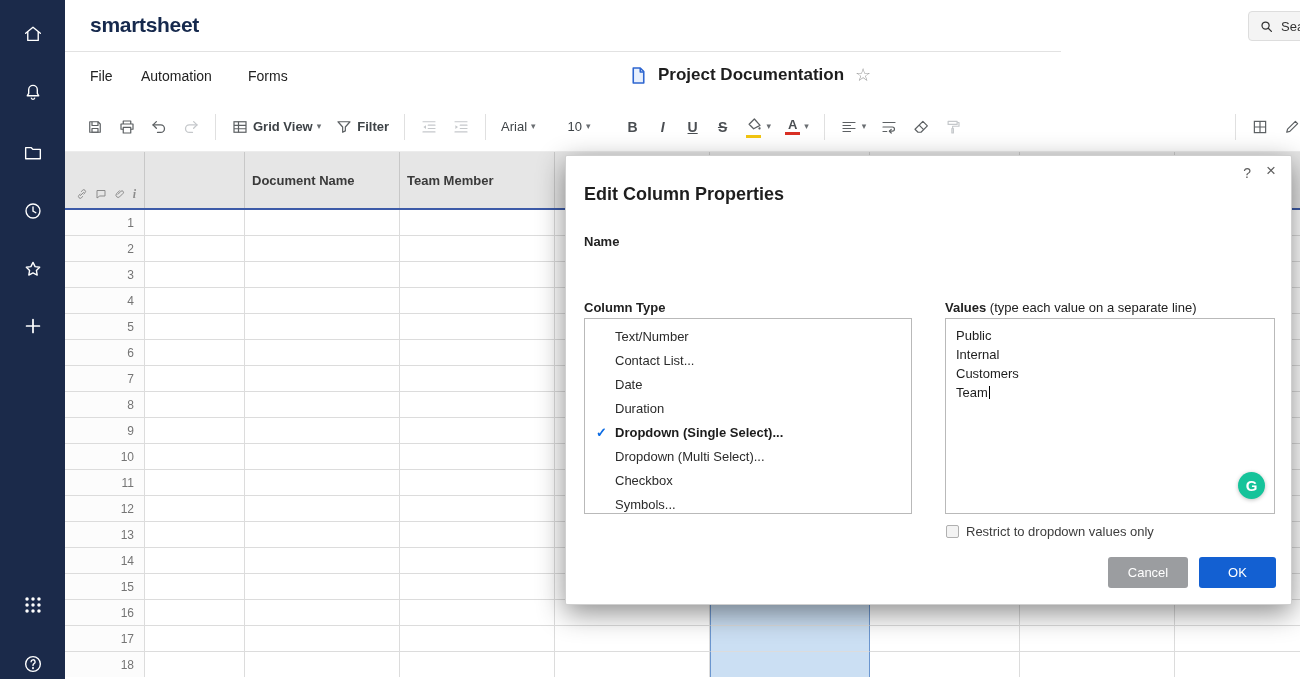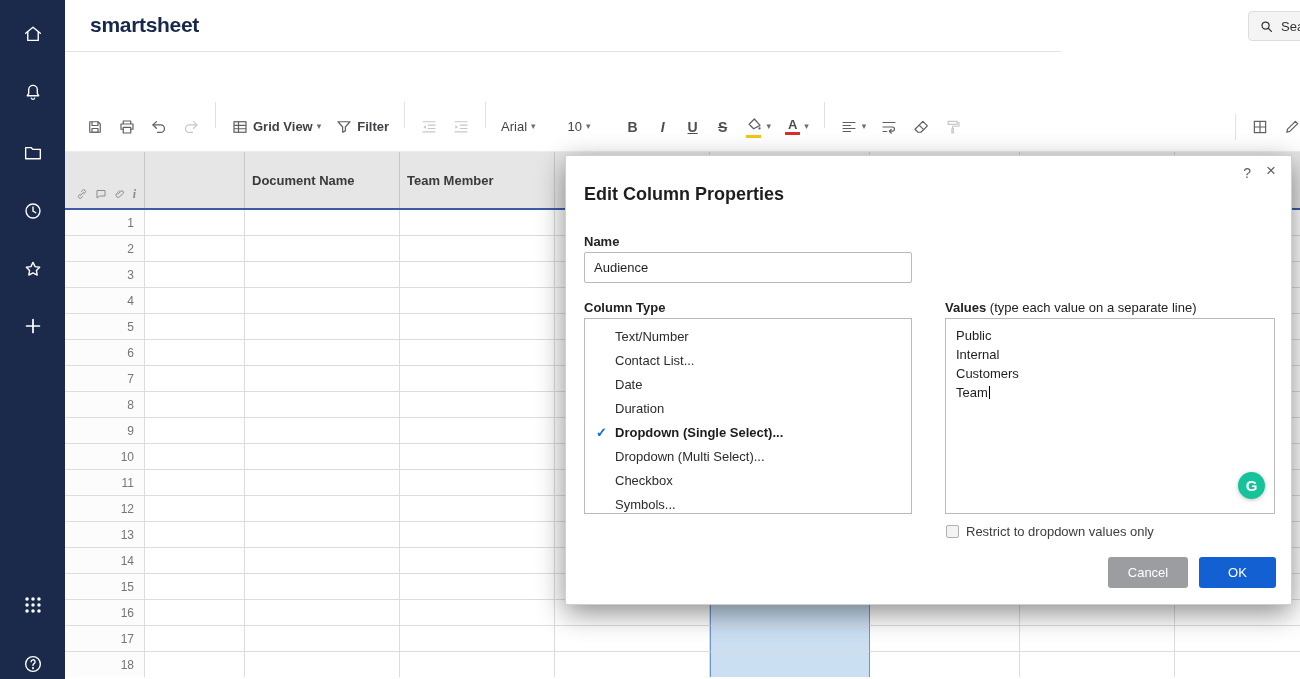--- a/index.html
+++ b/index.html
@@ -20,21 +20,21 @@
 
   
   .menubar{position:absolute;left:65px;top:52px;width:1235px;height:50px;background:#fff;z-index:5}
   .menu-item{position:absolute;top:16px;font-size:14px;color:#222;cursor:pointer}
   .doc-title{position:absolute;left:563px;top:12px;display:flex;align-items:center;gap:9px}
   .doc-title svg{width:21px;height:21px}
   .doc-title h1{font-size:17px;font-weight:bold;color:#1e1e1e;white-space:nowrap}
   .fav-star{font-size:18px;color:#9a9a9a;cursor:pointer;margin-left:2px}
 
   
-  .toolbar{position:absolute;left:65px;top:102px;width:1235px;height:50px;background:#fff;border-bottom:1px solid #ececec;display:flex;padding:0 6px 0 14px;z-index:5}
+  .toolbar{position:absolute;left:65px;top:102px;width:1235px;height:50px;background:#fff;border-bottom:1px solid #ececec;display:flex;align-items:center;padding:0 6px 0 14px;z-index:5}
   .tbtn{display:flex;align-items:center;gap:4px;background:none;border:none;color:#5c6063;font-size:13px;padding:4px 5px;margin:0 2px;cursor:pointer;font-family:inherit}
   .tbtn svg{width:18px;height:18px;display:block}
   .tbtn.disabled{color:#c5c8cb}
   .tlabel{color:#3e4347;font-weight:bold;white-space:nowrap}
   .caret{font-size:9px;color:#6a6e72;line-height:1}
   .tsep{width:1px;height:26px;background:#e0e0e0;margin:0 8px;flex:none}
   .fmt-letter{font-size:14px;font-weight:bold;width:16px;text-align:center;color:#4a4e52}
   .fmt-italic{font-style:italic;font-weight:bold}
   .fmt-underline{text-decoration:underline}
   .fmt-strike{text-decoration:line-through}
@@ -149,20 +149,33 @@
     <div class="logo">smartsheet</div>
     <div class="searchbox">
       <svg viewBox="0 0 24 24" fill="none" stroke="#333" stroke-width="2" stroke-linecap="round">
           <circle cx="10.5" cy="10.5" r="5.7"></circle>
           <path d="m14.8 14.8 5 5"></path>
         </svg>
       <span>Search</span>
     </div>
   </header>
 
+  <nav class="menubar">
+    <span class="menu-item" style="left:25px">File</span>
+    <span class="menu-item" style="left:76px">Automation</span>
+    <span class="menu-item" style="left:183px">Forms</span>
+    <div class="doc-title">
+      <svg viewBox="0 0 24 24" fill="#e8f0fd" stroke="#2e66d0" stroke-width="1.8" stroke-linejoin="round">
+          <path d="M6 3.5h8l4 4v13H6z"></path>
+          <path d="M14 3.5V8h4" fill="none"></path>
+        </svg>
+      <h1>Project Documentation</h1>
+      <span class="fav-star">☆</span>
+    </div>
+  </nav>
 
   <div class="toolbar">
     <button class="tbtn">
       <svg viewBox="0 0 24 24" fill="none" stroke="currentColor" stroke-width="1.6" stroke-linejoin="round">
           <path d="M5 5h11l3 3v11H5z"></path>
           <path d="M8 5v5h8V5"></path>
           <path d="M8 14h8v5H8z"></path>
         </svg>
     </button>
     <button class="tbtn">
@@ -522,21 +535,20 @@
         </div>
       </div>
   </div>
 
   <div class="modal">
     <span class="dlg-help">?</span>
     <span class="dlg-close">×</span>
     <div class="dlg-title">Edit Column Properties</div>
 
     <div class="fld-label lbl-name">Name</div>
-    <input class="name-input" type="text" value="Audience" style="">
 
     <div class="fld-label lbl-coltype">Column Type</div>
     <div class="ct-list">
         <div class="ct-item">
           <span class="chk"></span>
           <span class="ct-label">Text/Number</span>
         </div>
         <div class="ct-item">
           <span class="chk"></span>
           <span class="ct-label">Contact List...</span>

